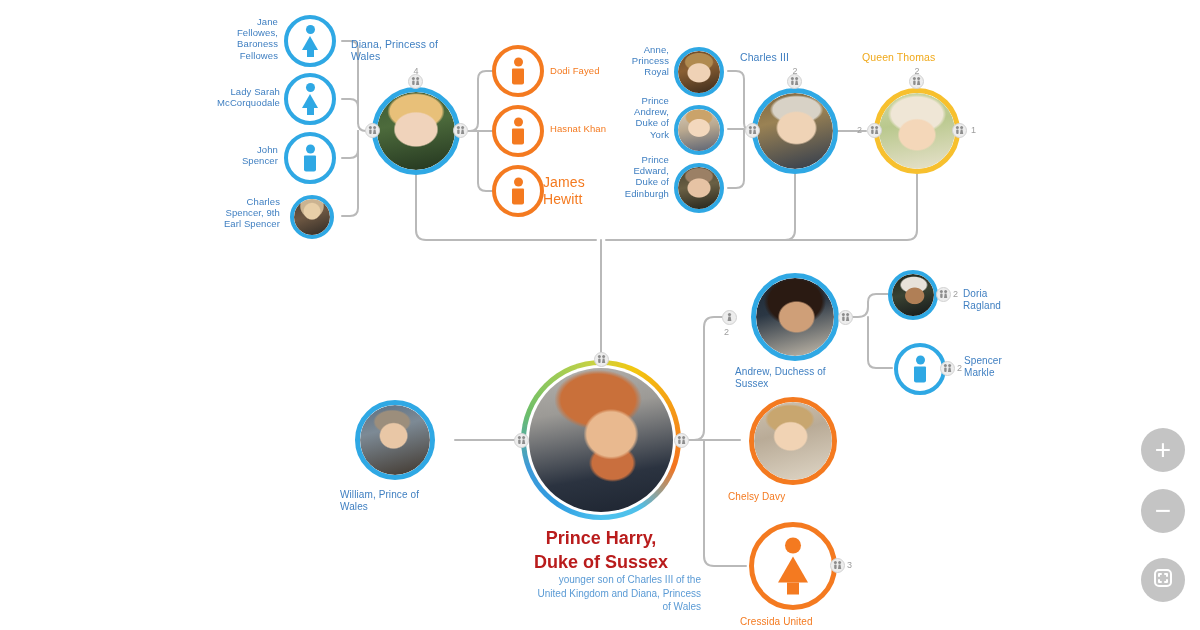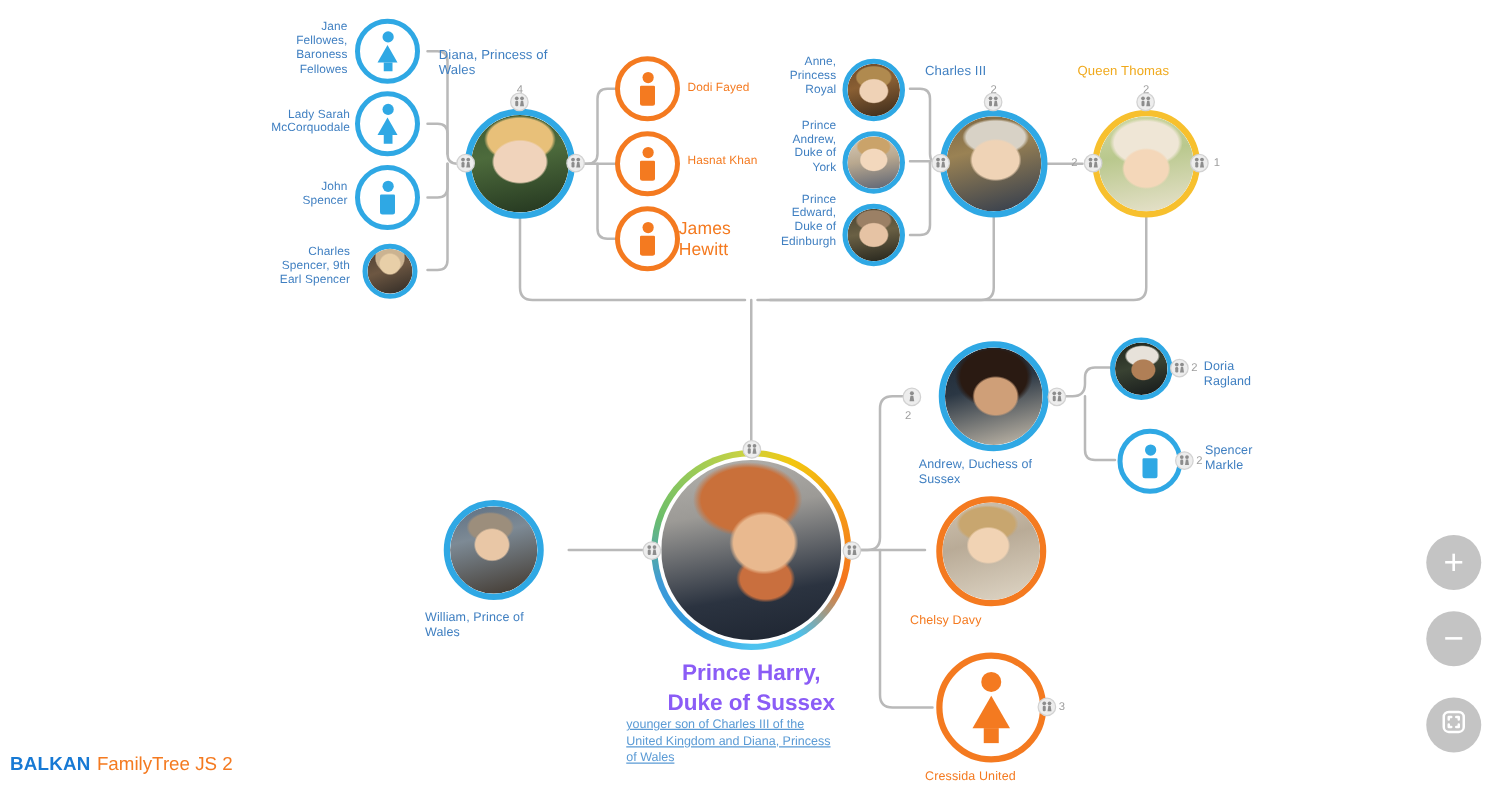--- a/index.html
+++ b/index.html
@@ -94,28 +94,27 @@
   .rainbow .inner{
     width:100%;height:100%;border-radius:50%;
     background:#fff;padding:3px;box-sizing:border-box;
   }
   .rainbow .photo{
     width:100%;height:100%;border-radius:50%;
     background-size:cover;background-position:center 20%;
   }
   .main-title{
     position:absolute;text-align:center;
-    color:#8b5cf6;font-weight:bold;font-size:18px;line-height:1.35;
+    color:#b91c1c;font-weight:bold;font-size:18px;line-height:1.35;
     white-space:pre-line;
   }
   .main-desc{
-    position:absolute;text-align:left;
+    position:absolute;text-align:right;
     color:#5B9BD5;font-size:10px;line-height:1.35;
     white-space:pre-line;
-    text-decoration:underline;
   }
 
   
   .toolbtn{
     position:absolute;width:44px;height:44px;border-radius:50%;
     background:#c4c4c4;cursor:pointer;
   }
   .toolbtn .gl{
     position:absolute;left:50%;top:50%;transform:translate(-50%,-50%);
     color:#ffffff;
@@ -576,17 +575,14 @@
   </div>
   <div class="toolbtn" style="left:1141px;top:558px;">
     <span class="gl">
       <svg width="22" height="22" viewBox="0 0 22 22" fill="none" stroke="#ffffff" stroke-width="2" stroke-linecap="round" stroke-linejoin="round">
         <rect x="3" y="3" width="16" height="16" rx="4"></rect>
         <path d="M7 7h2M7 7v2M15 7h-2M15 7v2M7 15h2M7 15v-2M15 15h-2M15 15v-2"></path>
       </svg>
     </span>
   </div>
 
-  <div id="logo">
-    <span class="b">BALKAN</span><span class="f">FamilyTree JS 2</span>
-  </div>
 
 </div>
 
 </body></html>

